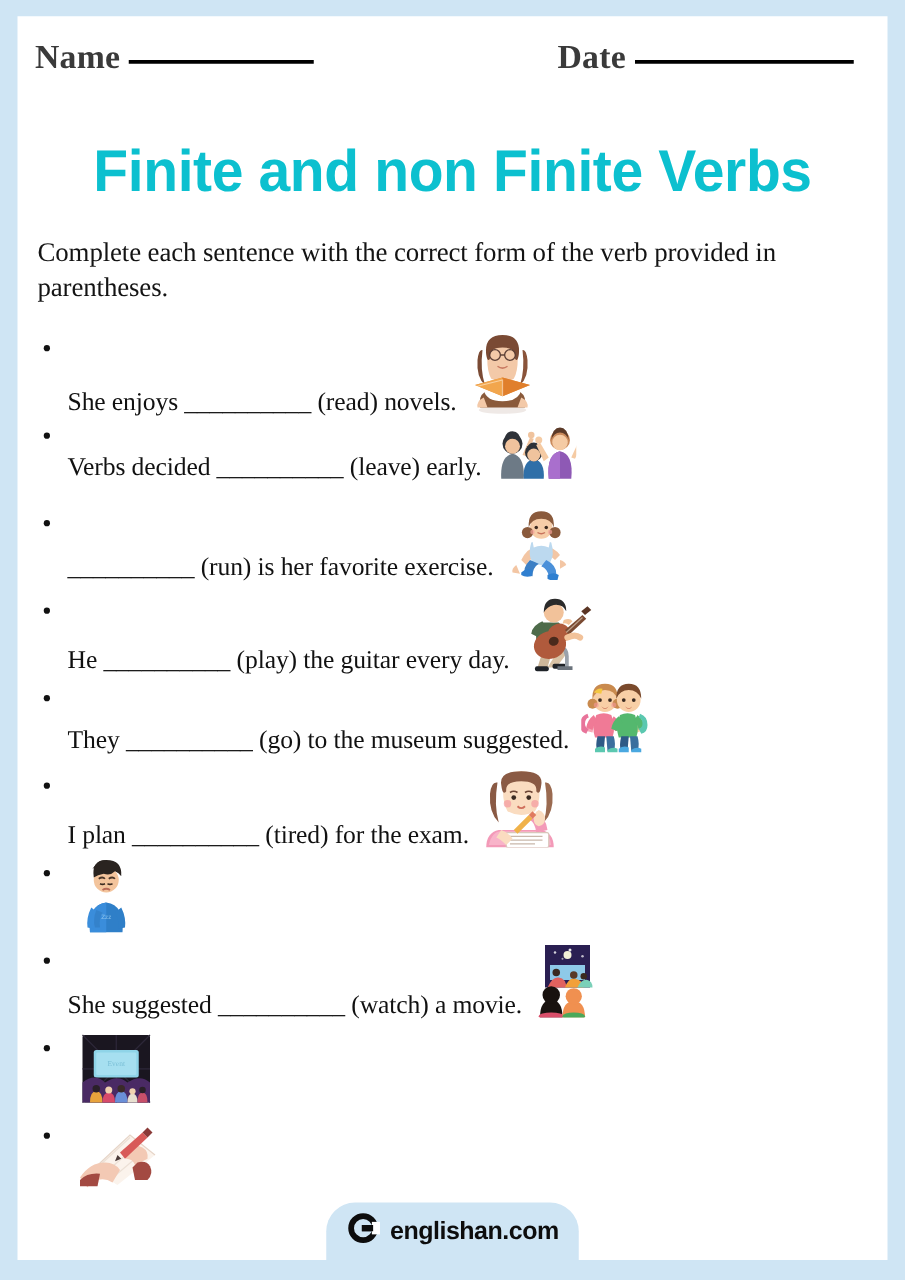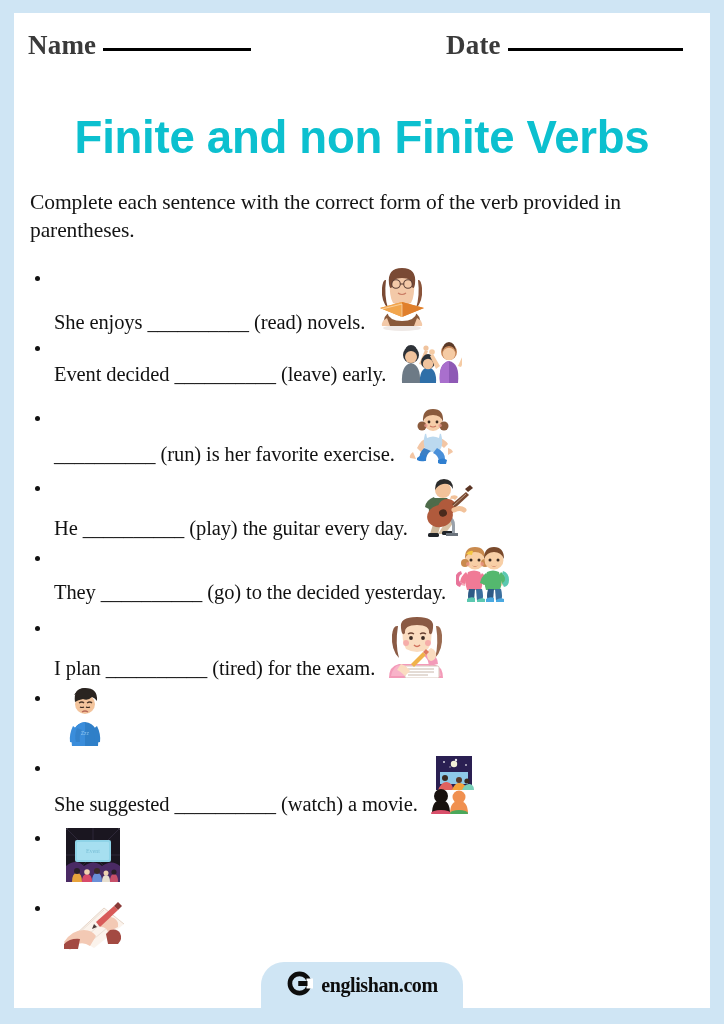--- a/index.html
+++ b/index.html
@@ -152,21 +152,21 @@
     background: #cfe5f4;
     border-top-left-radius: 23px;
     border-top-right-radius: 23px;
     display: flex;
     align-items: center;
     justify-content: center;
     gap: 8px;
   }
   .footer-logo { flex: 0 0 auto; display: block; }
   .footer-text {
-    font-family: Liberation Serif, serif;
+    font-family: Liberation Sans, sans-serif;
     font-weight: bold;
     font-size: 20px;
     color: #0d0d0d;
     letter-spacing: -0.4px;
   }
 
   
   .illus { display: block; }
 </style>
 </head>
@@ -216,21 +216,21 @@
               <path d="M12 52 q-6 3-5 8 l8 0z" fill="#f3c9a8"></path>
               <path d="M42 52 q6 3 5 8 l-8 0z" fill="#f3c9a8"></path>
             </svg>
           </span>
         </div>
       </li>
 
       <li class="question-item">
         <span class="question-bullet"></span>
         <div class="question-row">
-          <span class="question-text">Event decided __________ (leave) early.</span>
+          <span class="question-text">Verbs decided __________ (leave) early.</span>
           <span class="question-illustration">
             <svg class="illus" width="66" height="48" viewBox="0 0 66 48">
               <path d="M6 47 q-1-18 9-20 q10 2 9 20 z" fill="#6d7a86"></path>
               <circle cx="15" cy="19" r="8" fill="#2e3238"></circle>
               <circle cx="15" cy="21" r="6" fill="#f0c39d"></circle>
               <path d="M8 18 q1-9 7-9 q6 0 7 9 q-2-5-7-5 q-5 0-7 5z" fill="#2e3238"></path>
               <path d="M23 28 l6-14 l3 1 l-5 14z" fill="#f0c39d"></path>
               <circle cx="30" cy="12" r="2.6" fill="#f0c39d"></circle>
               <path d="M24 47 q-1-14 8-16 q9 2 8 16 z" fill="#2f6fa8"></path>
               <circle cx="32" cy="26" r="7" fill="#2e3238"></circle>
@@ -305,21 +305,21 @@
               <path d="M35 30 l13-12" stroke="#e8d8c4" stroke-width="1" opacity=".6"></path>
               <path d="M36 34 q6-3 10 0" stroke="#f2c29a" stroke-width="5" fill="none" stroke-linecap="round"></path>
             </svg>
           </span>
         </div>
       </li>
 
       <li class="question-item">
         <span class="question-bullet"></span>
         <div class="question-row">
-          <span class="question-text">They __________ (go) to the decided yesterday.</span>
+          <span class="question-text">They __________ (go) to the museum suggested.</span>
           <span class="question-illustration">
             <svg class="illus" width="74" height="56" viewBox="0 0 74 56">
               <path d="M9 30 q-4 3-4 9 l4 1 q1-6 4-8z" fill="#f6a9b8"></path>
               <path d="M12 26 q-4 10-1 18 l14 0 q3-9-1-18 q-6-3-12 0z" fill="#f07a96"></path>
               <path d="M10 26 q-5 4-6 10 l5 2 q1-5 4-7z" fill="#f07a96"></path>
               <path d="M26 27 q5 4 6 10 l-5 2 q-1-5-4-7z" fill="#f07a96"></path>
               <path d="M13 43 q-2 8 0 12 l5 0 l1-12z" fill="#2e5a86"></path>
               <path d="M20 43 l1 12 l5 0 q2-5 0-12z" fill="#3b6f9e"></path>
               <circle cx="19" cy="14" r="9.5" fill="#f8cfa6"></circle>
               <path d="M9 14 q-1-13 10-13 q11 0 10 13 q-2-8-10-8 q-8 0-10 8z" fill="#c98a4e"></path>

